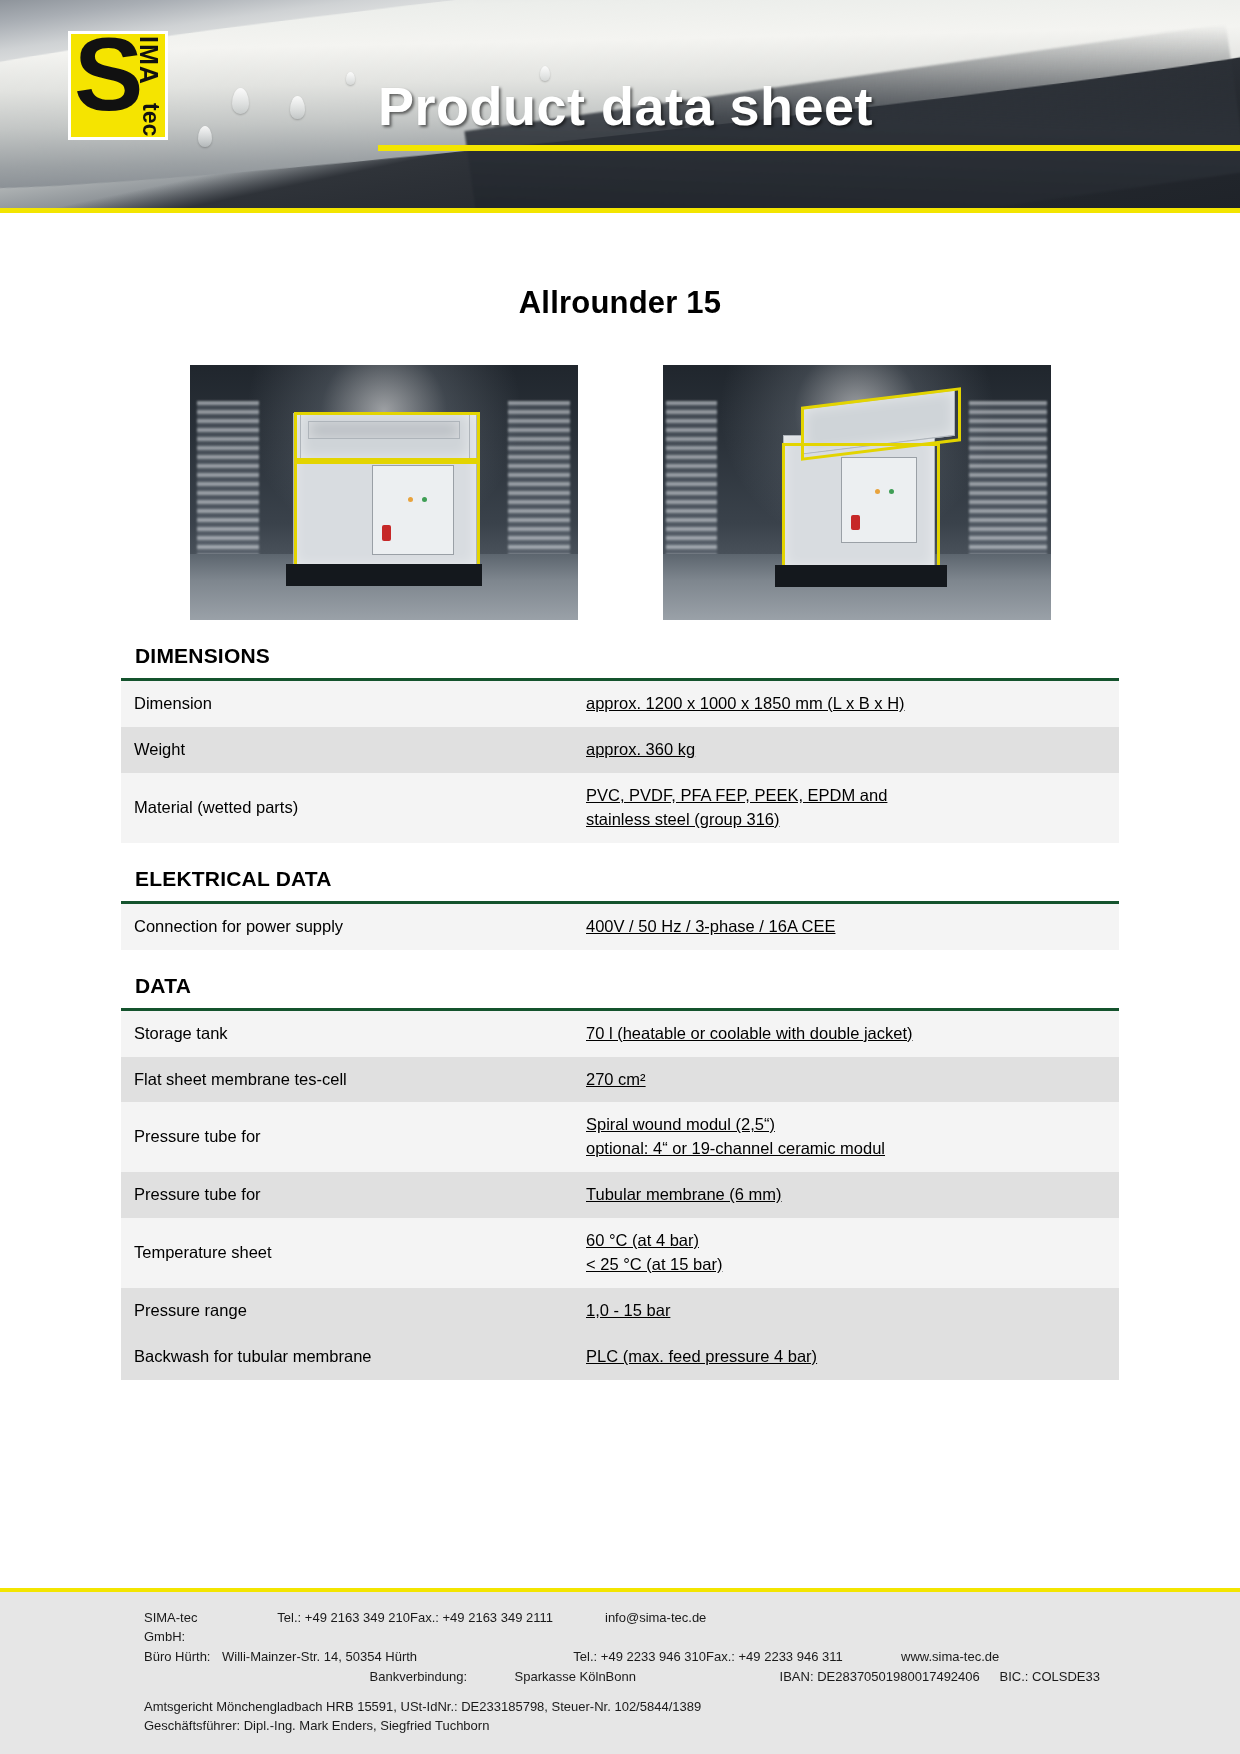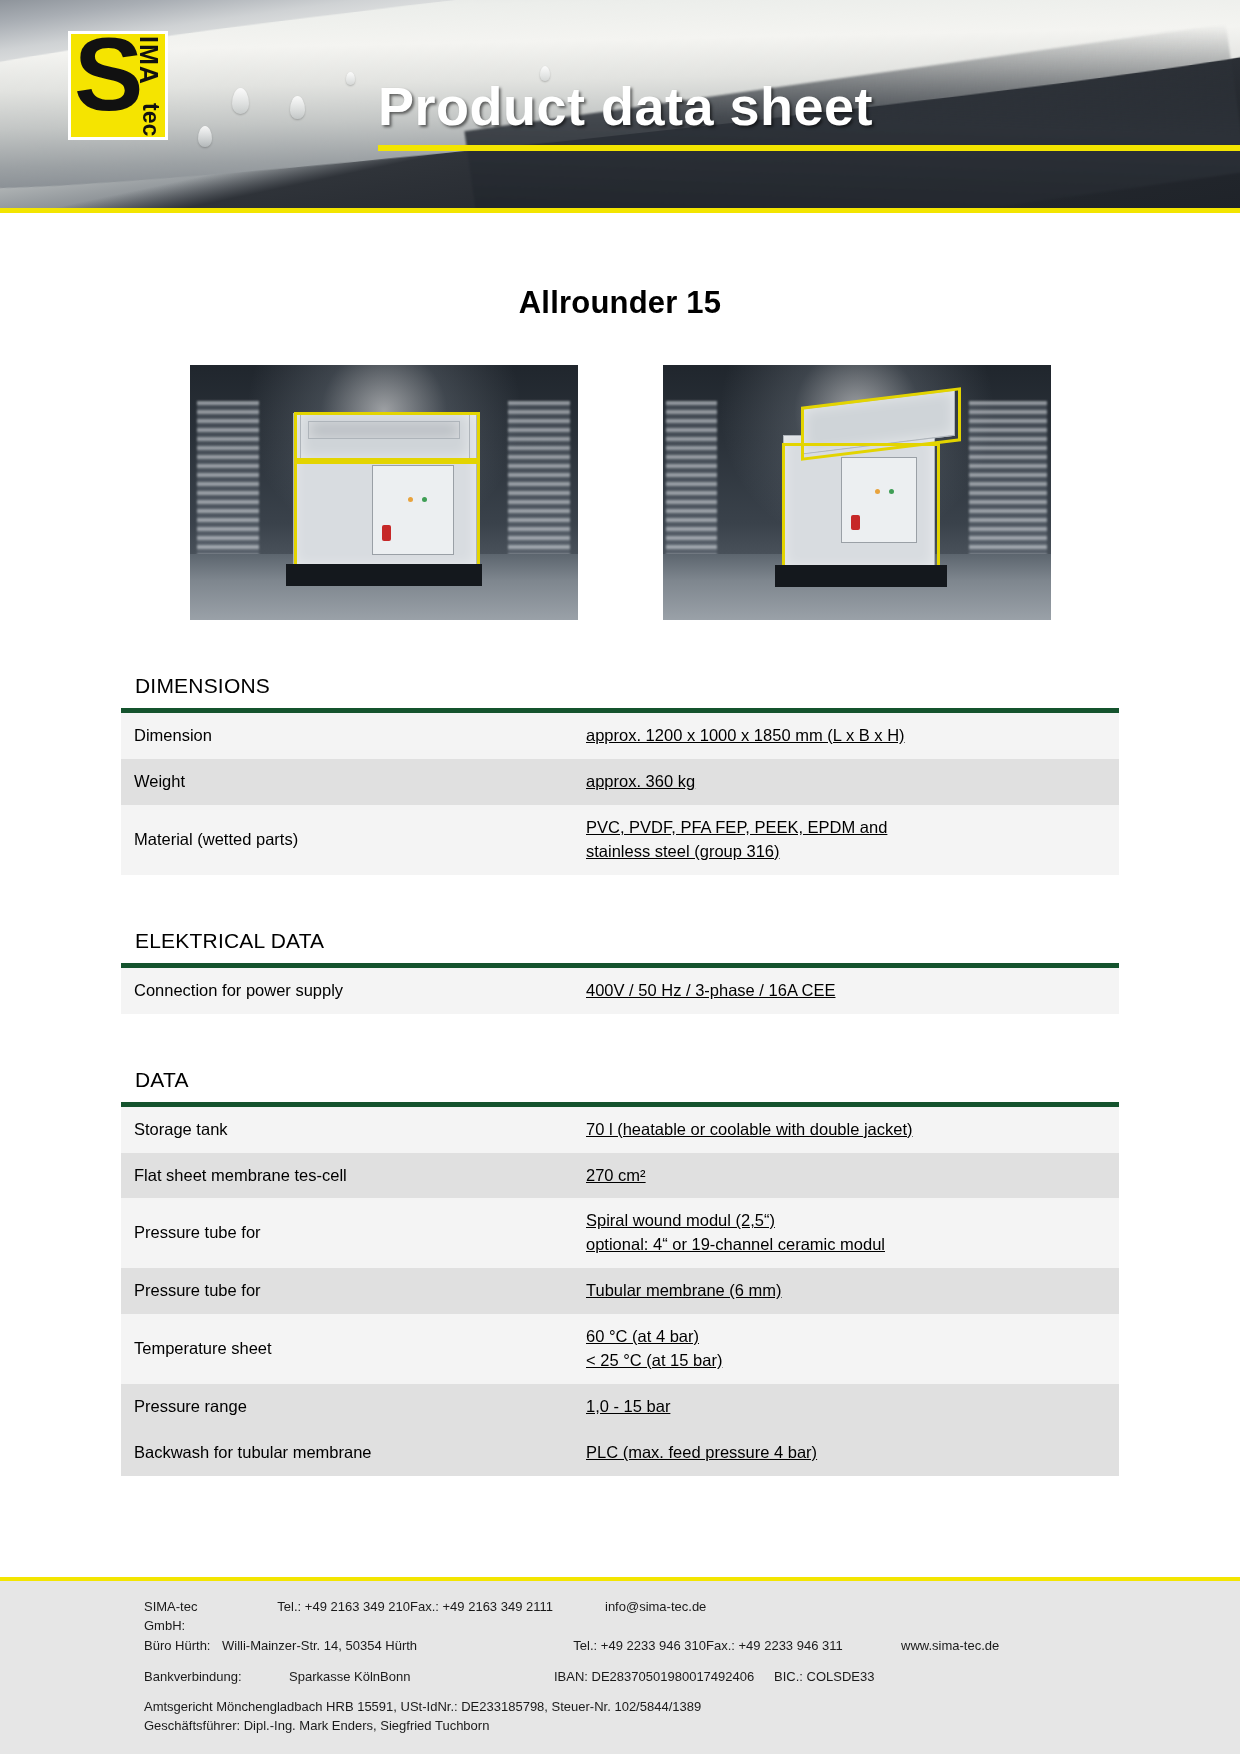--- a/index.html
+++ b/index.html
@@ -235,28 +235,28 @@
     background: #14181d;
   }
 
   
   .content {
     padding: 0 121px;
     box-sizing: border-box;
   }
   .section-heading {
     font-size: 21px;
-    font-weight: normal;
-    margin: 54px 0 10px 14px;
+    font-weight: bold;
+    margin: 24px 0 10px 14px;
     letter-spacing: 0.2px;
   }
   .spec-table {
     width: 100%;
     border-collapse: collapse;
-    border-top: 5px solid #14532d;
+    border-top: 3px solid #14532d;
     font-size: 16.5px;
   }
   .spec-table tr.odd  { background: #f4f4f4; }
   .spec-table tr.even { background: #e0e0e0; }
   .spec-table td {
     padding: 11px 0 11px 13px;
     vertical-align: middle;
     line-height: 1.45;
   }
   .spec-table td.label { width: 452px; }
@@ -279,21 +279,21 @@
     font-size: 13px;
     line-height: 1.52;
     color: #1a1a1a;
   }
   .f-row { display: flex; }
   .f-c1 { width: 78px; }
   .f-c2 { width: 296px; }
   .f-c3 { width: 188px; text-align: right; }
   .f-c4 { width: 195px; }
   .f-c5 { width: auto; }
-  .f-block2 { margin-top: 11px; }
+  .f-block2 { margin-top: 0; justify-content: flex-end; }
   .f-bank-c1 { width: 145px; }
   .f-bank-c2 { width: 265px; }
   .f-bank-c3 { width: 220px; }
   .f-block3 { margin-top: 10px; }
 </style>
 </head>
 <body>
 
 <div class="page">
 

